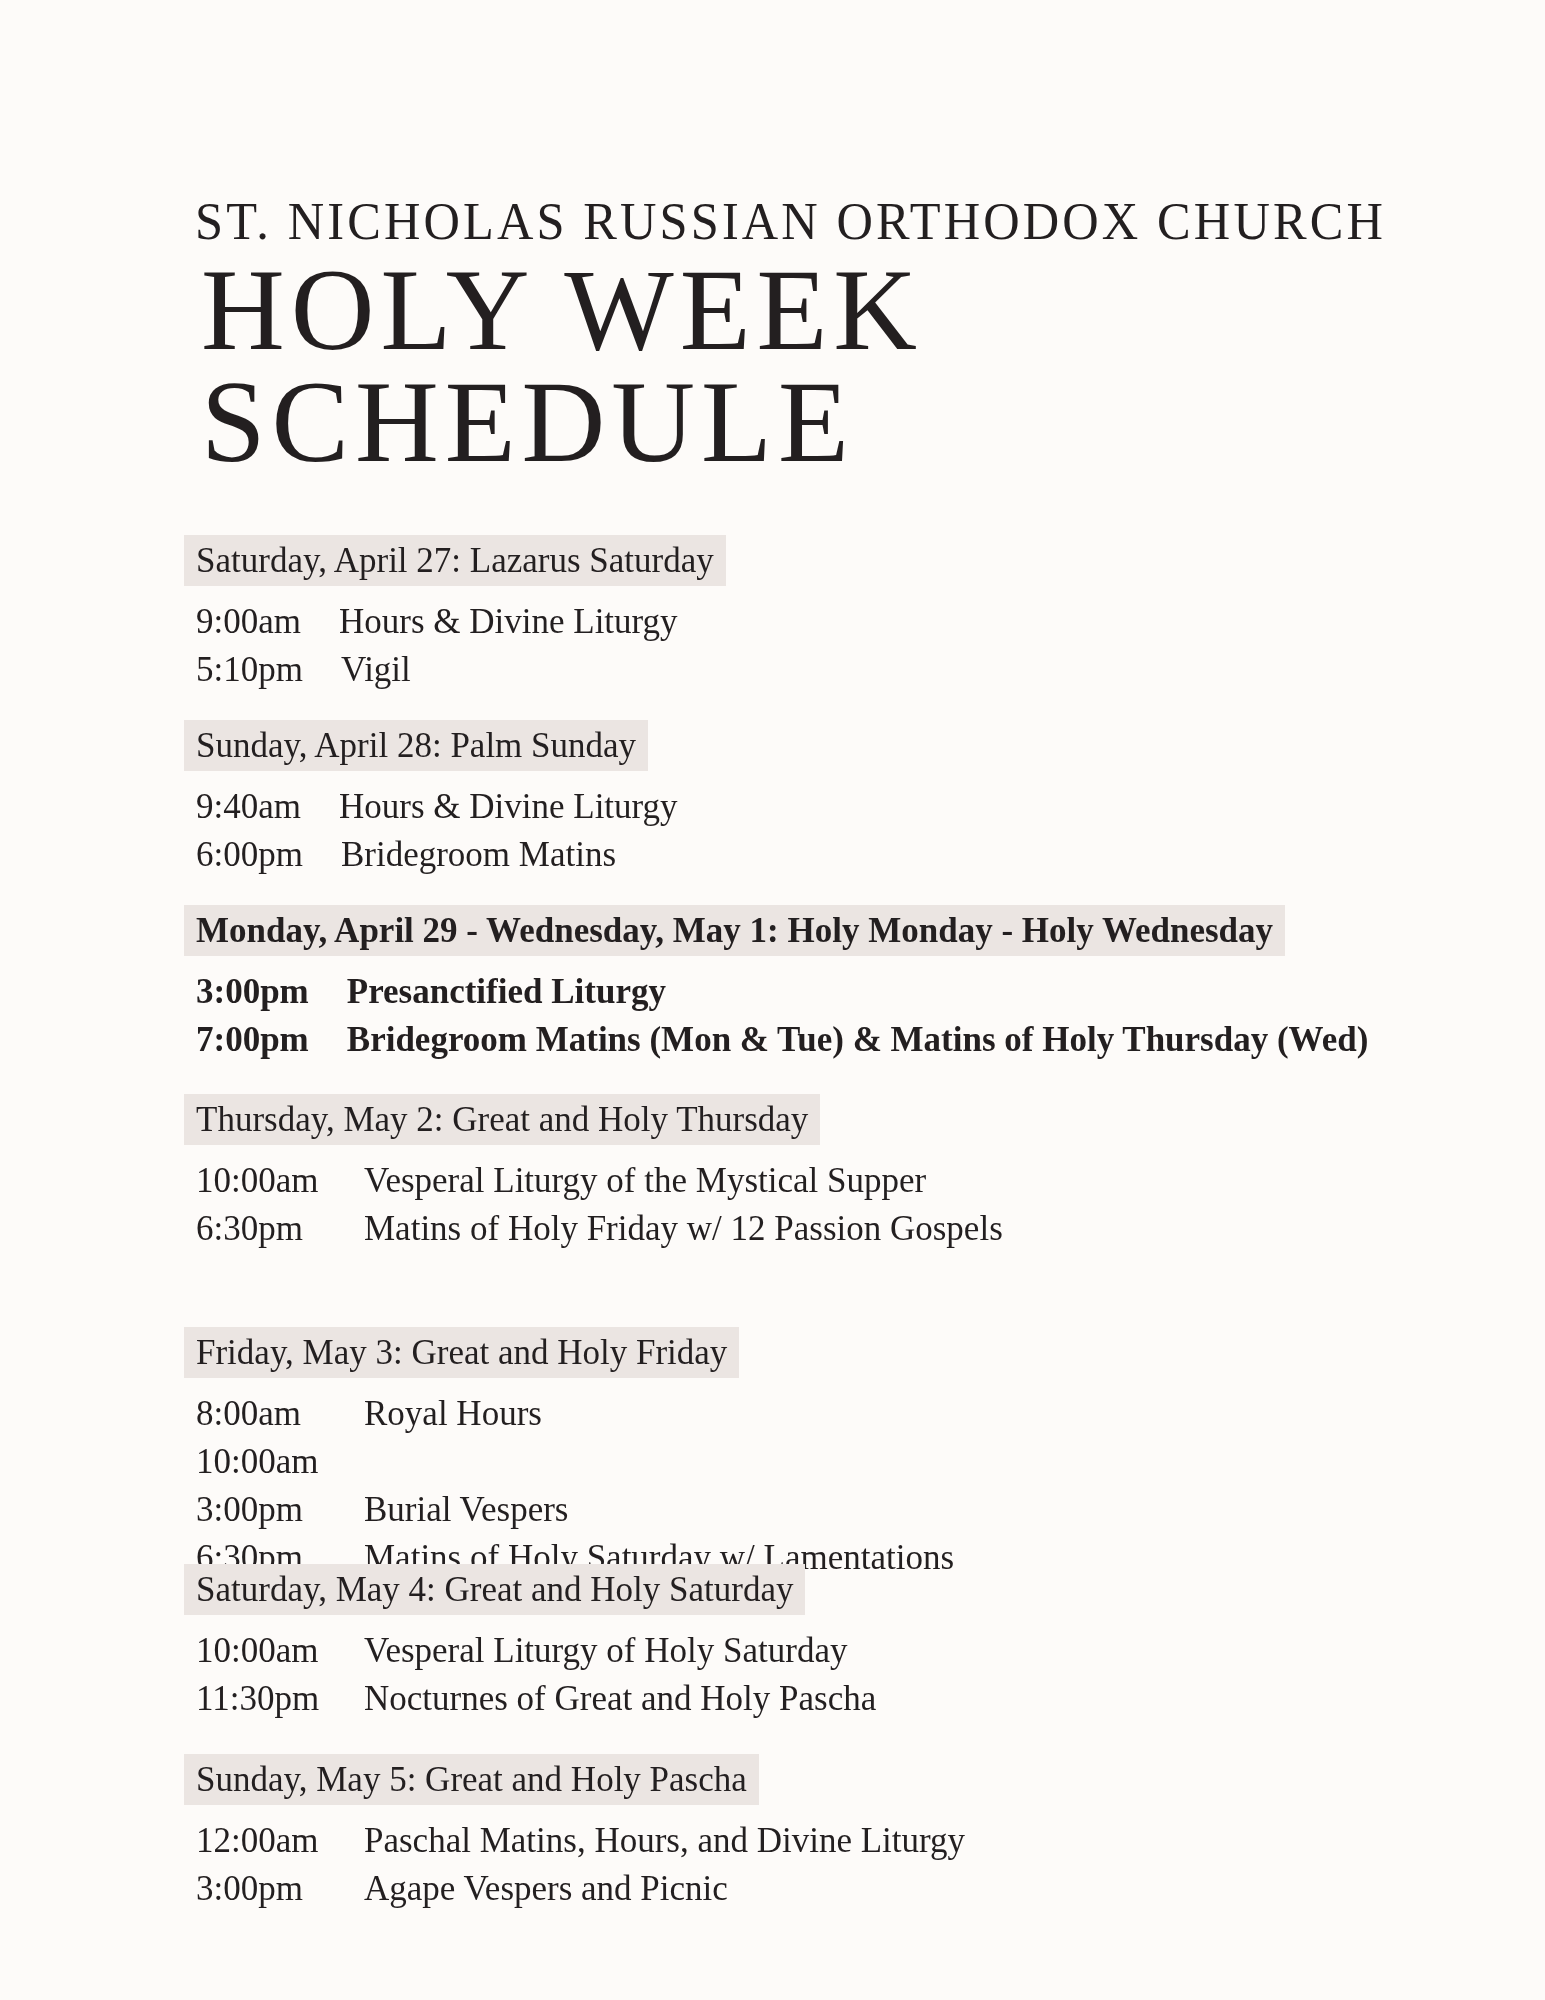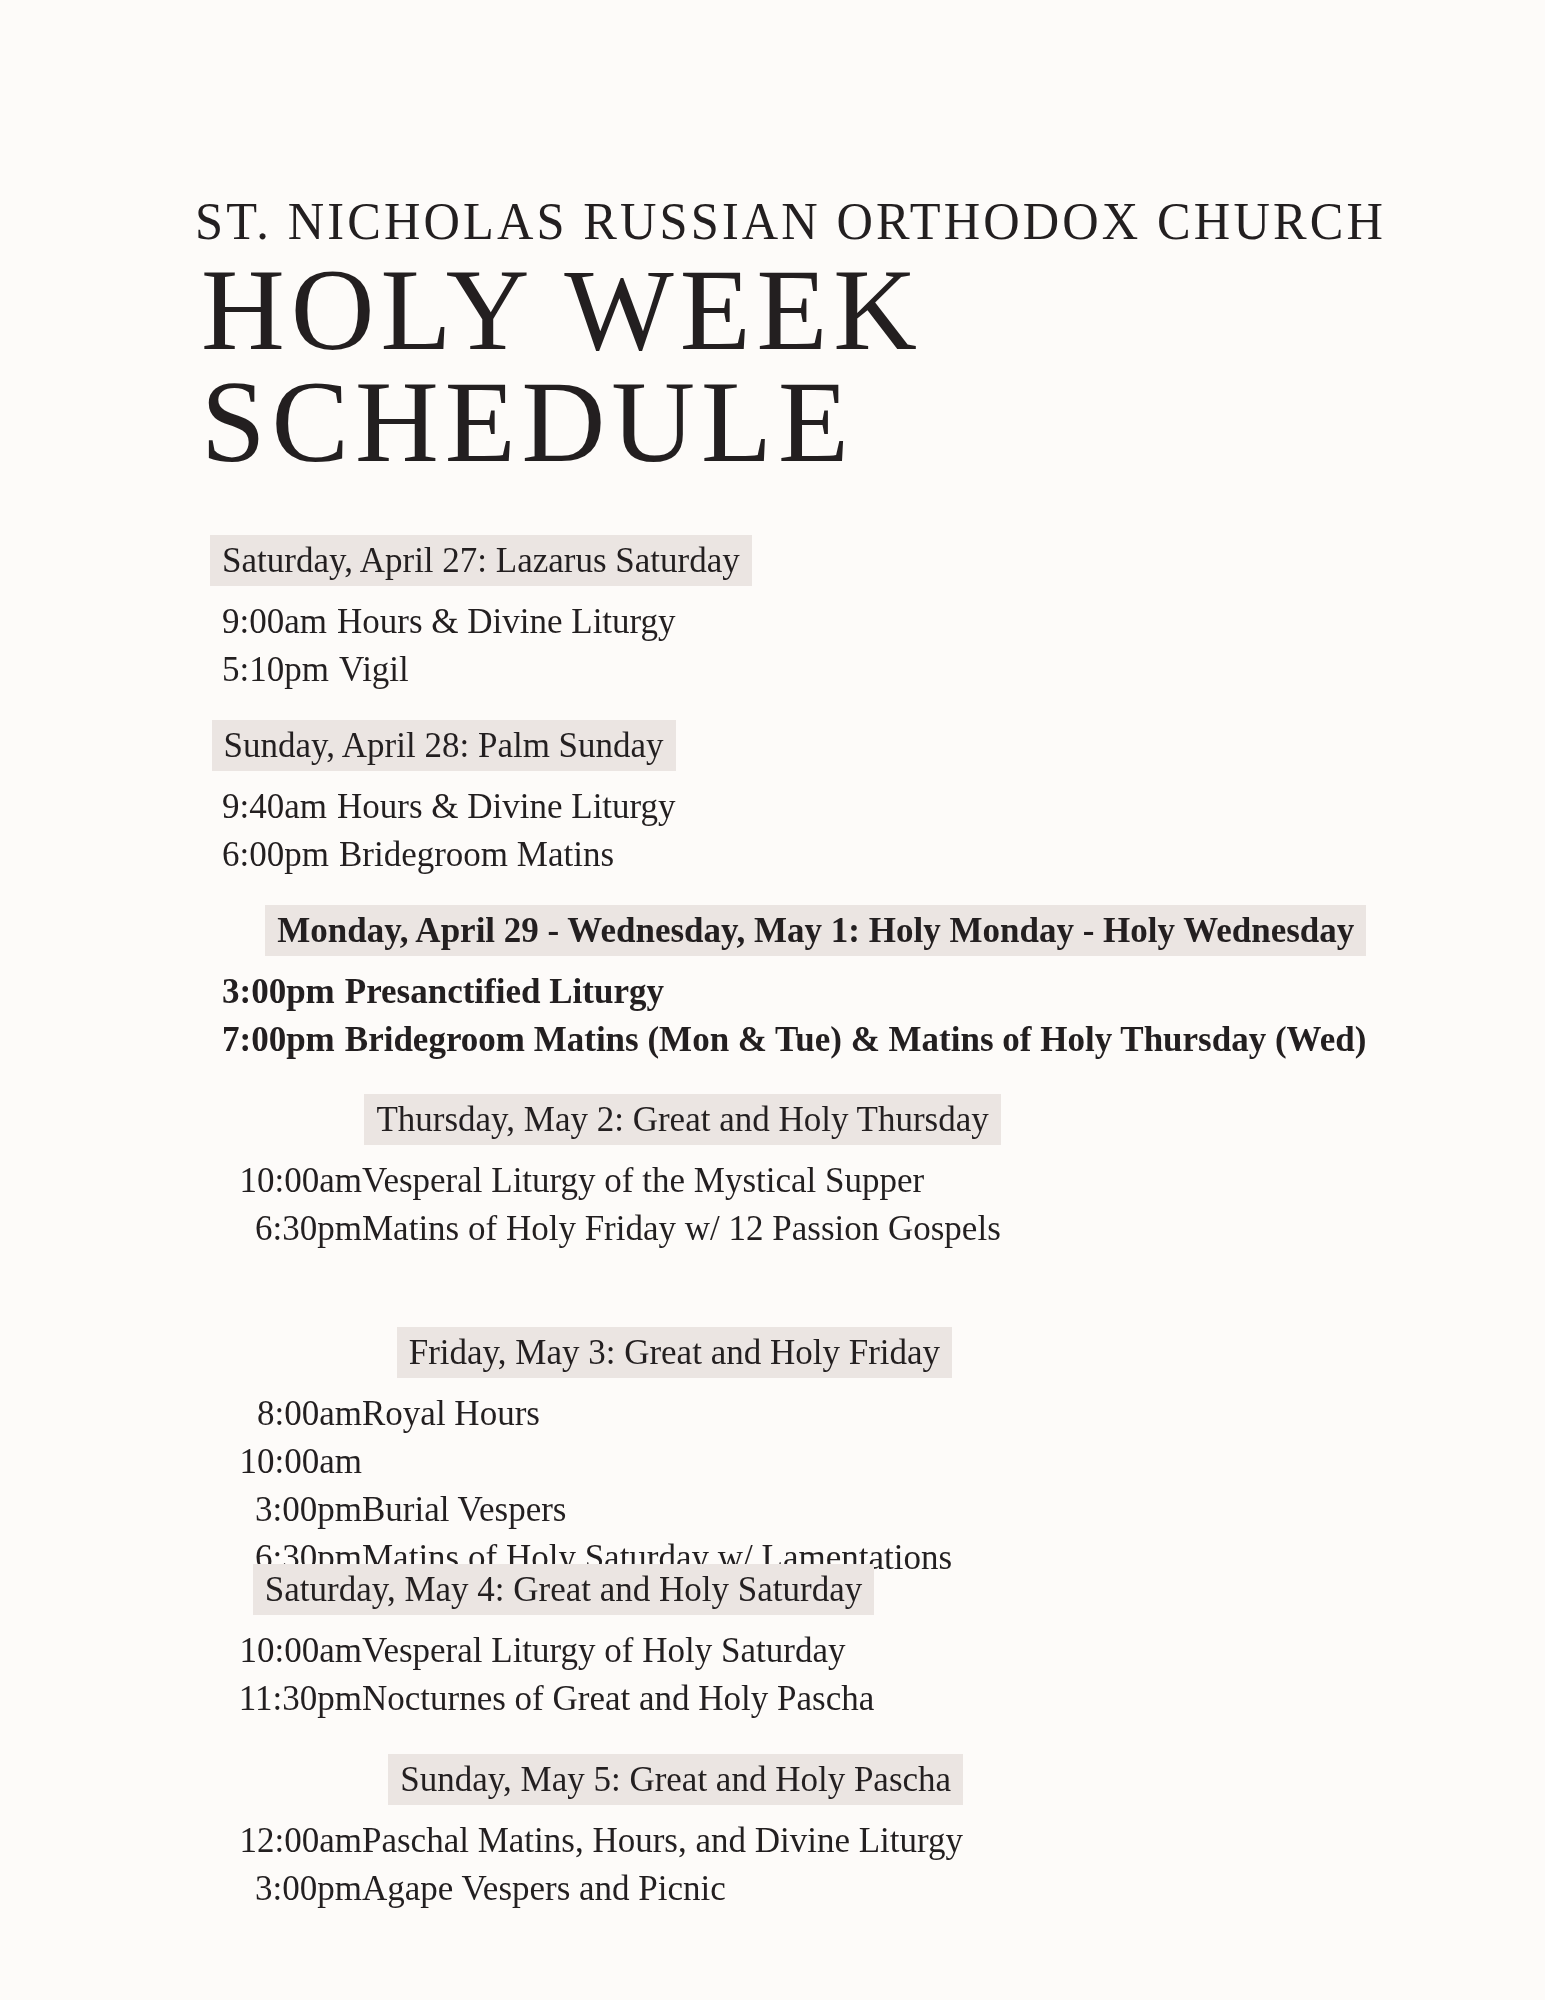--- a/index.html
+++ b/index.html
@@ -17,31 +17,31 @@
     font-size: 52px; letter-spacing: 3.2px; line-height: 64px;
     font-weight: normal; white-space: nowrap;
     transform: scaleX(0.97); transform-origin: left top;
   }
   .title {
     position: absolute; left: 193px; top: 246px;
     font-size: 116px; line-height: 112px; letter-spacing: 6px;
     font-weight: normal; margin: 8px;
   }
   .title span { display: block; }
-  .section { position: absolute; left: 210px; text-align: right; }
+  .section { position: absolute; left: 184px; }
   .day-bar {
     display: inline-block;
     background: #ebe5e2;
     height: 51px; line-height: 51px;
     padding: 0 12px 0 12px;
     font-size: 35px; white-space: nowrap;
   }
   .events { margin-top: 12px; padding-left: 12px; }
   .event {
-    font-size: 35px; line-height: 48px; white-space: nowrap; display: flex;
+    font-size: 35px; line-height: 48px; white-space: nowrap; display: flex; gap: 28px;
   }
   .event .time { display: inline-block; }
   .event .time.fixed { width: 140px; }
   .event .name { display: inline-block; margin-left: 10px; }
   .event .time.fixed + .name { margin-left: 0; }
 </style>
 </head>
 <body>
 
 <div class="page">

